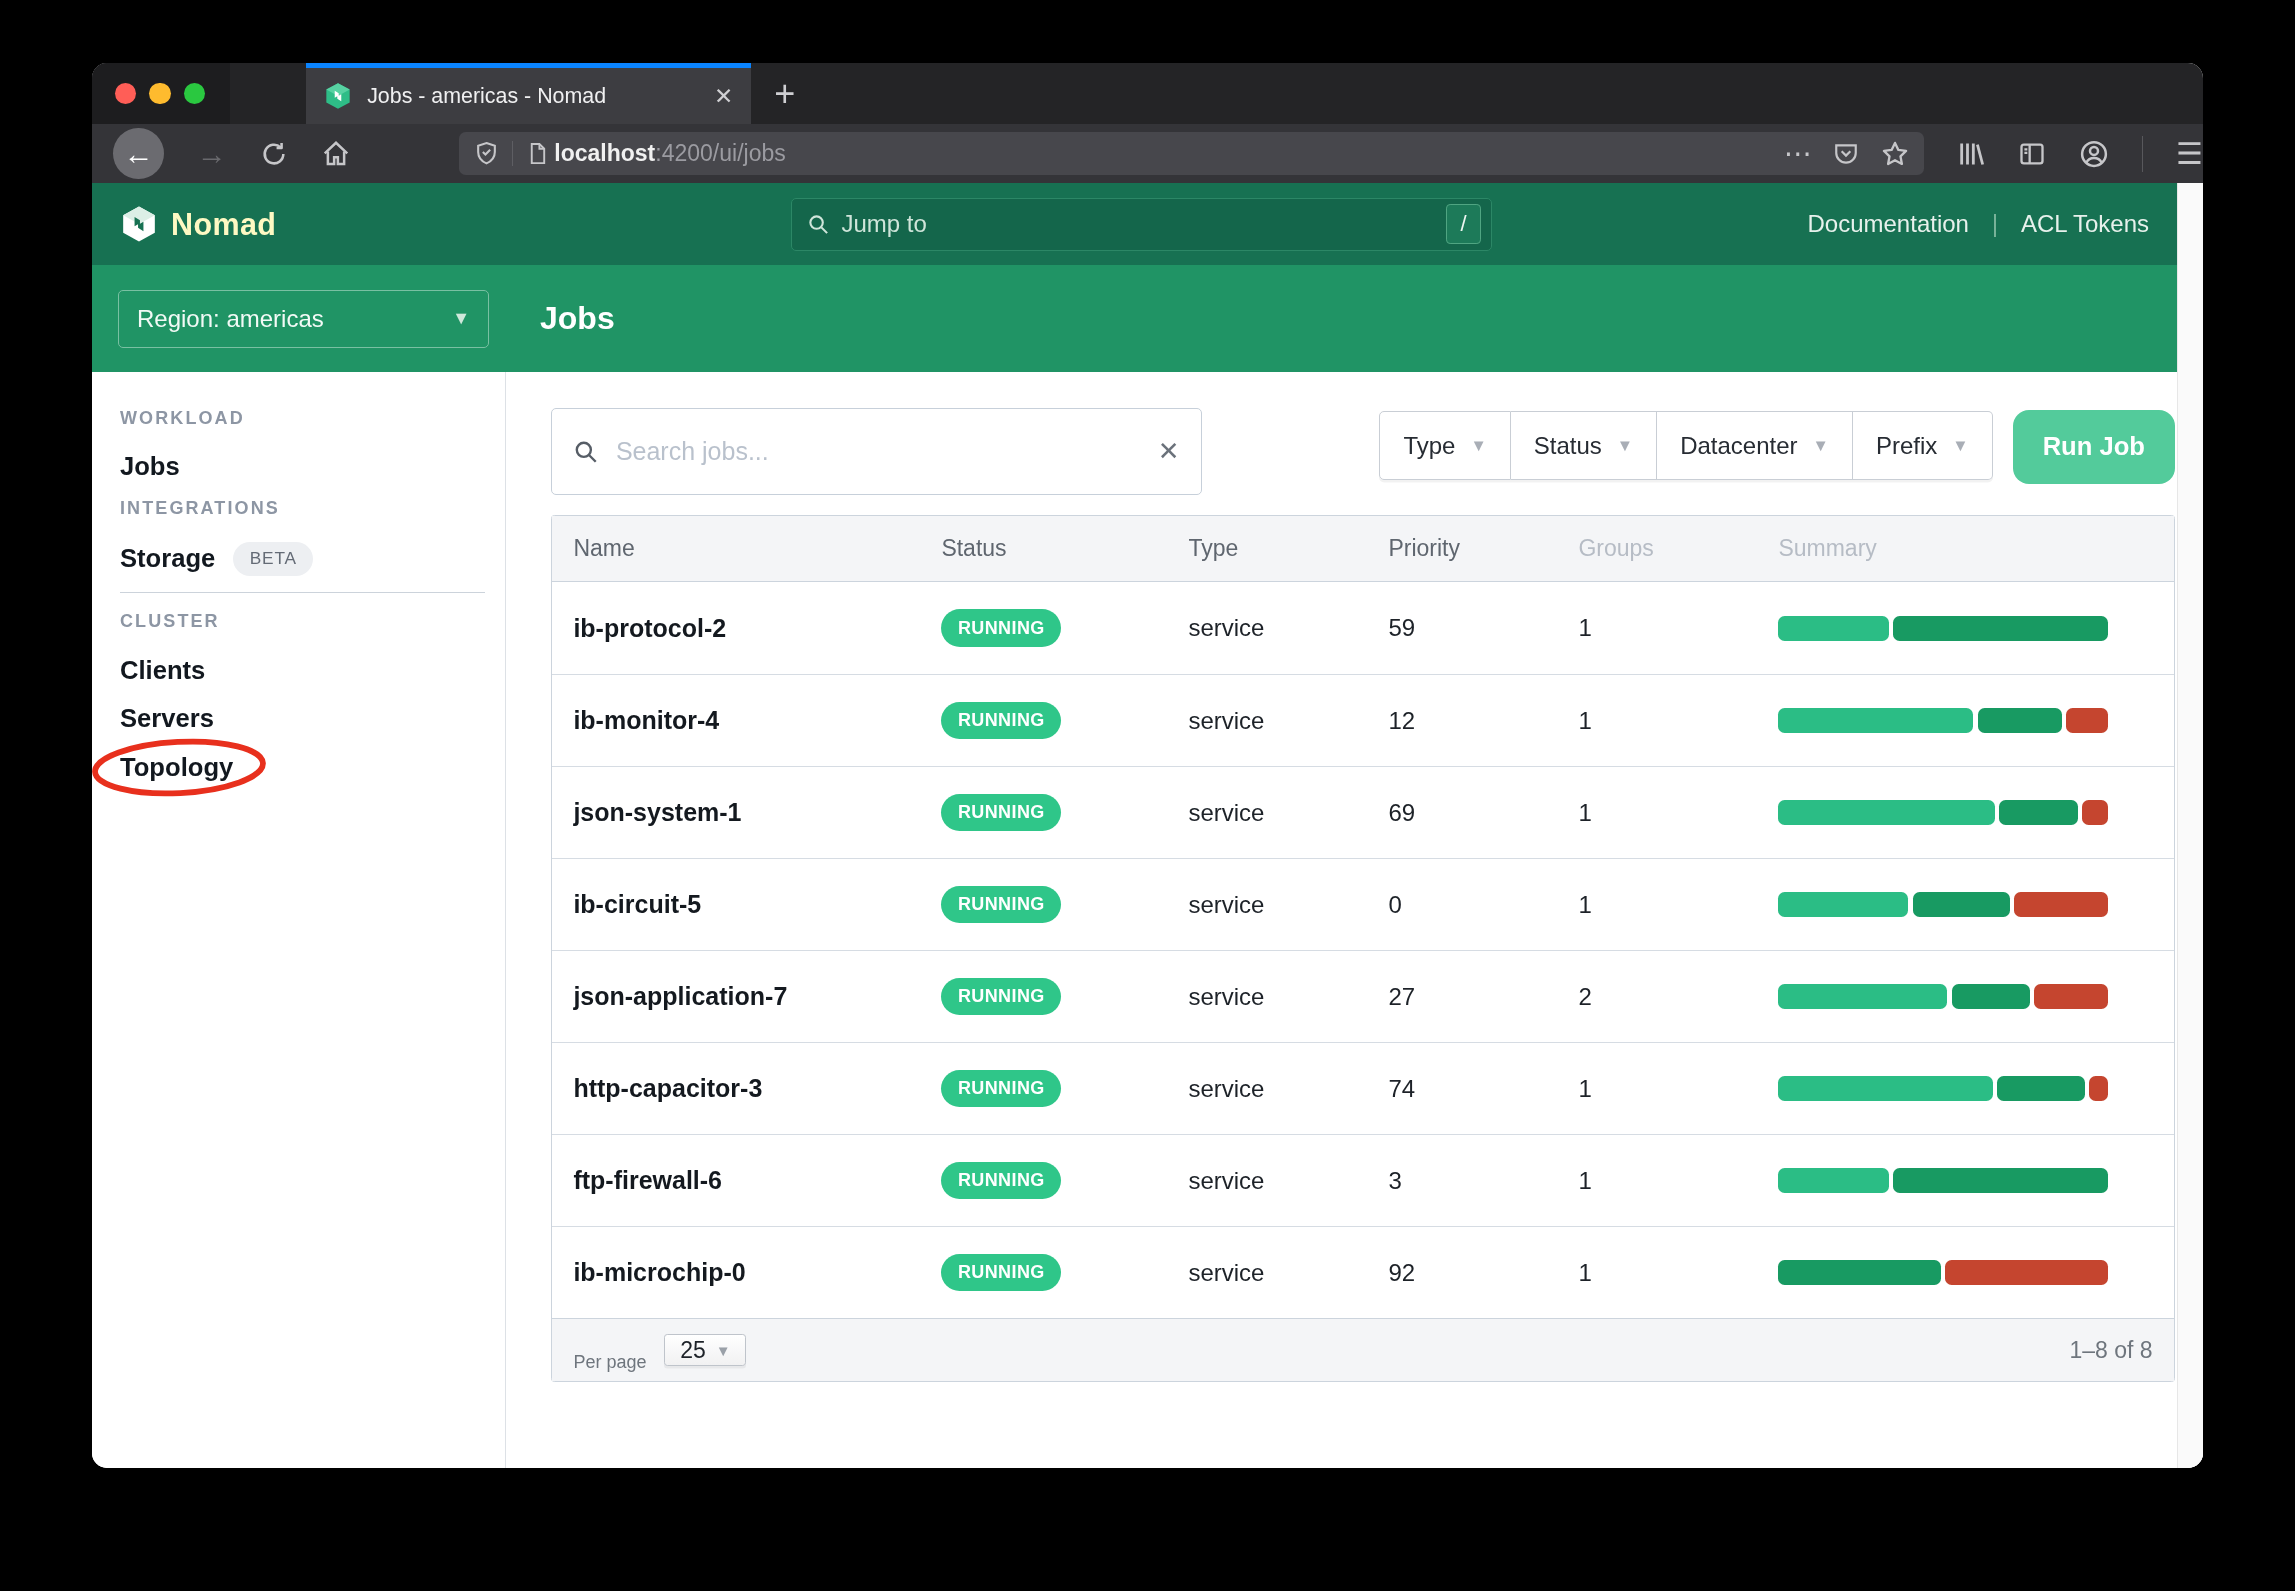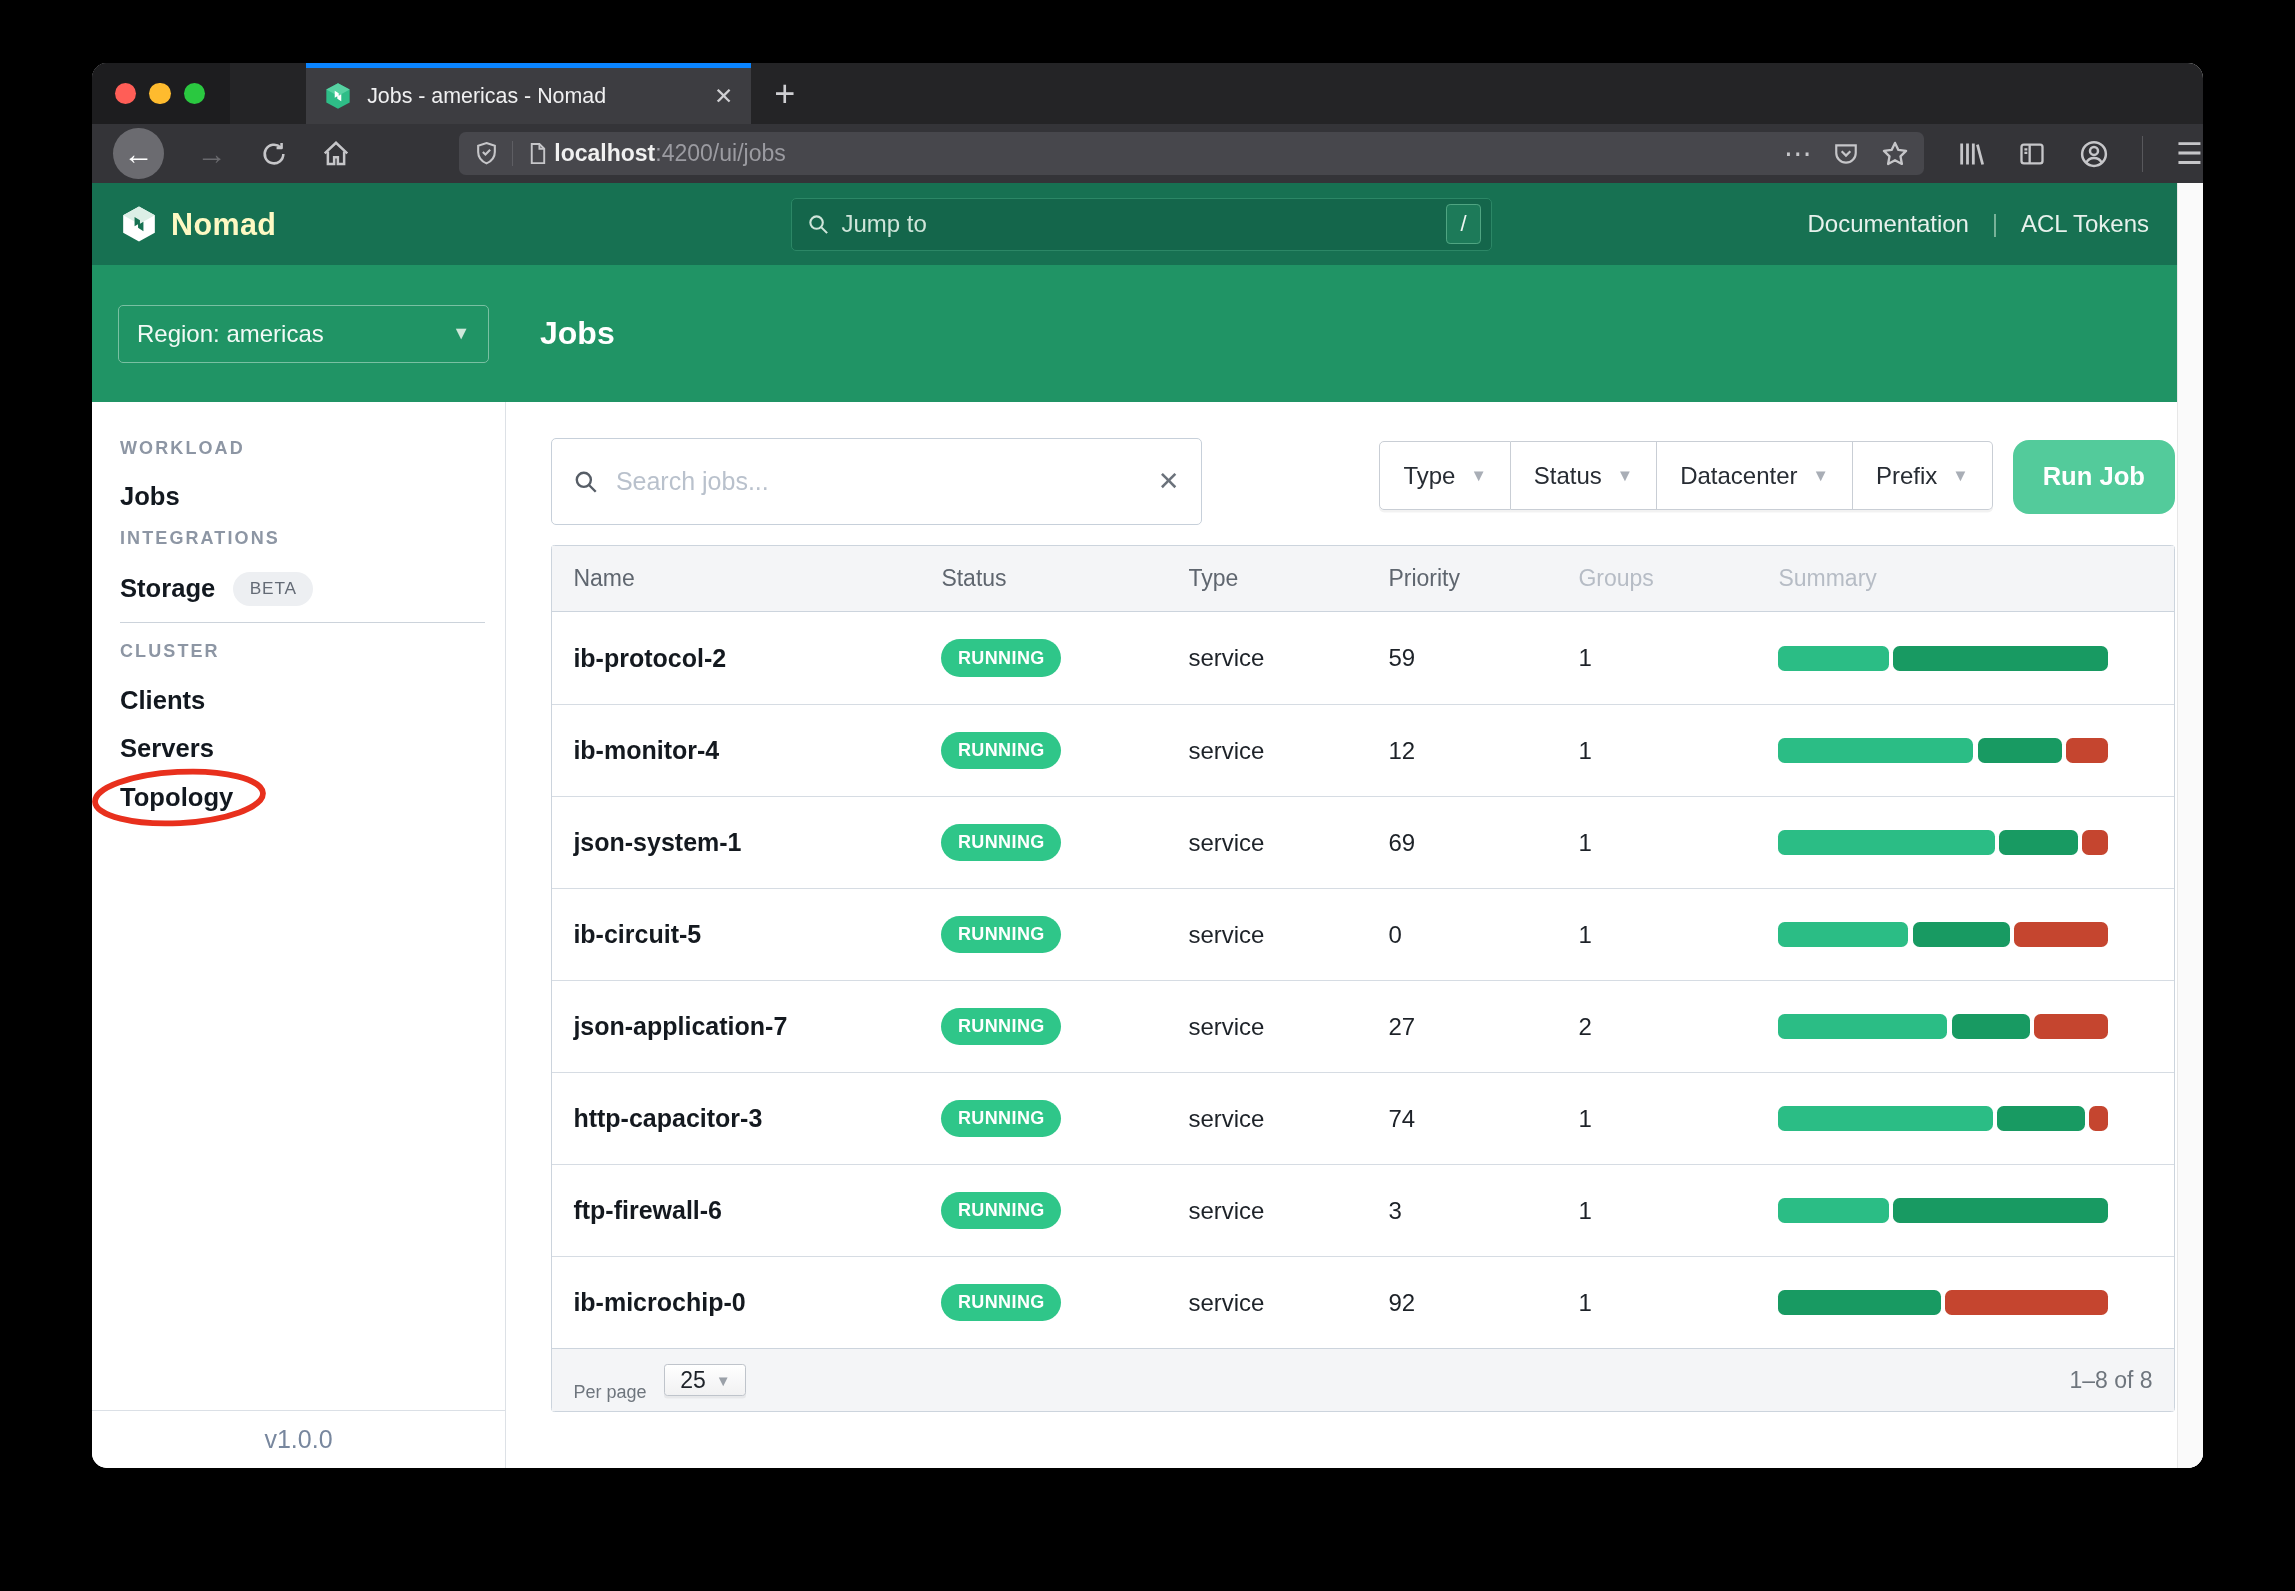--- a/index.html
+++ b/index.html
@@ -43,21 +43,21 @@
   .brand-name { color:#fef9c3; font-size:30.5px; font-weight:bold; letter-spacing:0.4px; }
   .jump { position:absolute; left:699px; width:701px; height:53px; background:#14664b;
           border:1.6px solid #2c8766; border-radius:5px; display:flex; align-items:center; padding:0 10px 0 15px; }
   .jump-text { color:#cfe5da; font-size:24px; margin-left:11.5px; flex:1; }
   .kbd { min-width:35px; height:40px; background:#1d7a59; border:1.6px solid #50a582; border-radius:4.1px;
          color:#eef7f2; font-size:22px; display:flex; align-items:center; justify-content:center; }
   .header-links { margin-left:auto; display:flex; align-items:center; gap:23px; }
   .header-link { color:#e7f1ec; font-size:24px; }
   .header-sep { color:#7fb79e; font-size:23px; }
 
-  .app-subheader { height:137px; background:#209465; display:flex; align-items:center; padding-left:26px; flex:none; }
+  .app-subheader { height:107px; background:#209465; display:flex; align-items:center; padding-left:26px; flex:none; }
   .region { width:371px; height:58px; border:1.6px solid #79c0a2; border-radius:5px; display:flex;
             align-items:center; padding:0 18px; color:#f2faf6; font-size:24px; }
   .region .caret { margin-left:auto; color:#cfe8db; font-size:18px; }
   .page-title { color:#fff; font-size:32px; font-weight:bold; margin-left:51px; }
 
   .app-body { flex:1; display:flex; min-height:0; }
   .sidebar { width:414px; flex:none; border-right:1.6px solid #dde1e6; position:relative; padding:36px 0 0 28px; }
   .nav-label { color:#8d96a4; font-size:18px; letter-spacing:2.1px; margin-bottom:20px;font-weight:bold; }
   .nav-item { color:#12181f; font-size:25.6px; font-weight:bold; margin-bottom:13px; display:flex;
               align-items:center; gap:18px; width:fit-content; padding:3.3px 0; position:relative; }
@@ -255,21 +255,20 @@
             <div class="nav-item">
               <div style="display: inline;">Servers</div>
             </div>
             <div class="nav-item">
               <div style="display: inline;">Topology</div>
               <svg class="annotation-svg" viewBox="0 0 216 74">
                 <ellipse cx="108" cy="37" rx="102" ry="31" fill="none" stroke="#e8301d" stroke-width="7" transform="rotate(-3 108 37)"></ellipse>
               </svg>
             </div>
           </nav>
-        <div class="sidebar-footer">v1.0.0</div>
       </div>
 
       <div class="main">
         <div class="controls">
           <div class="search">
             <svg class="icon" width="26" height="26" viewBox="0 0 24 24" fill="none" stroke="#565d66" stroke-width="2.2">
               <circle cx="10" cy="10" r="6.5"></circle>
                 <path d="M15 15l6 6"></path>
             </svg>
             <input placeholder="Search jobs..." style="">

